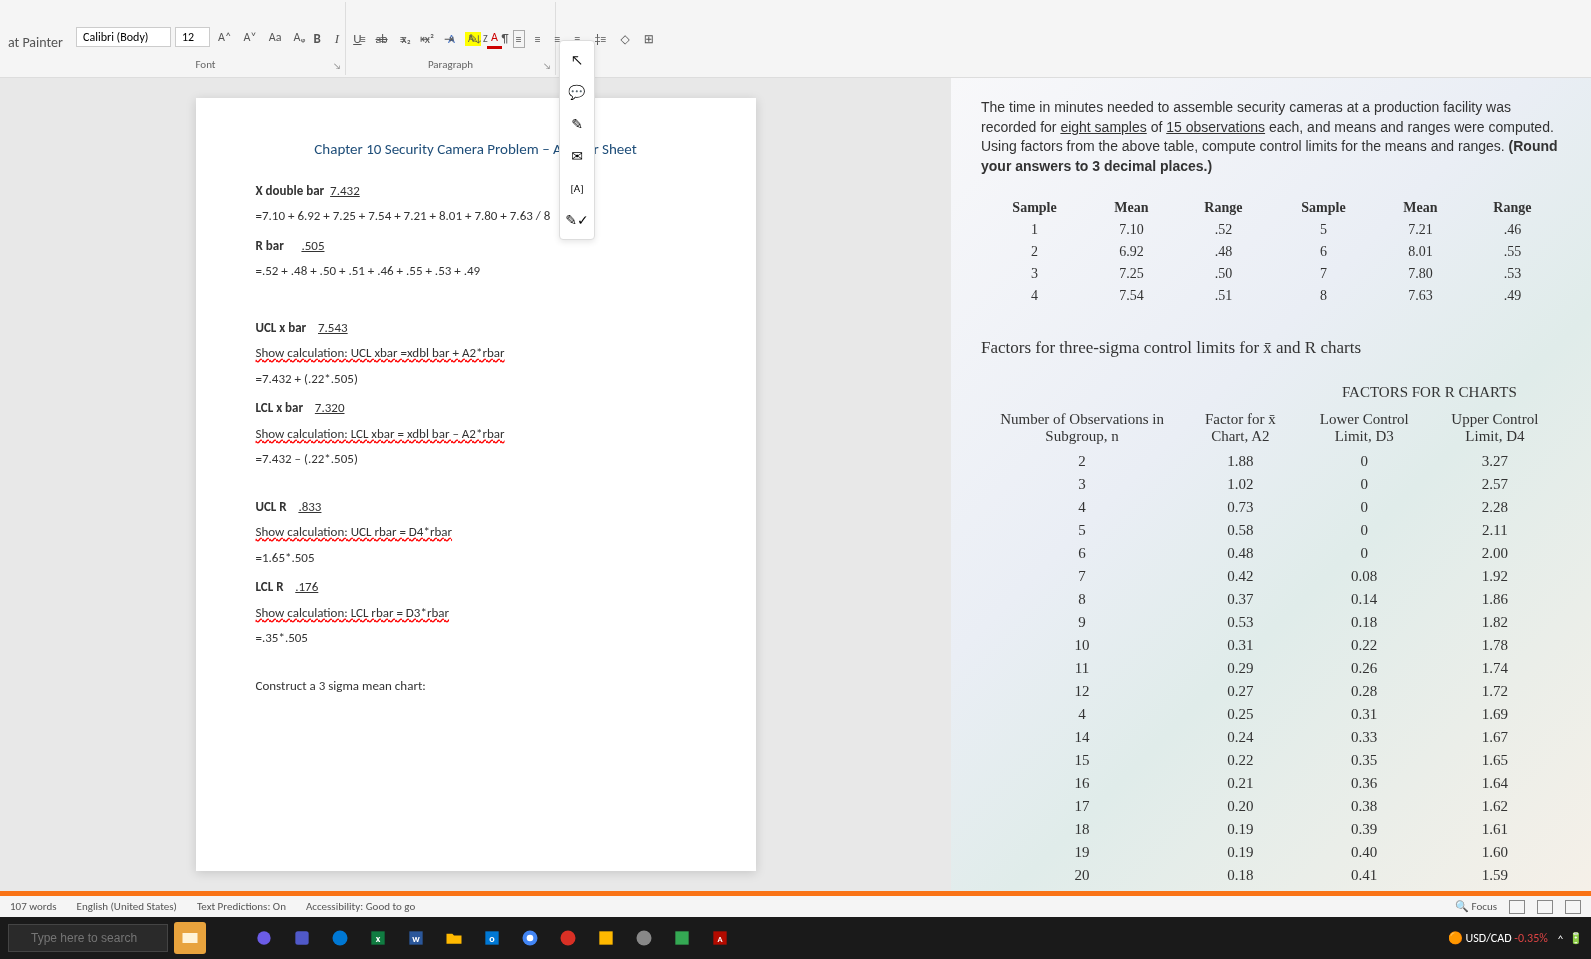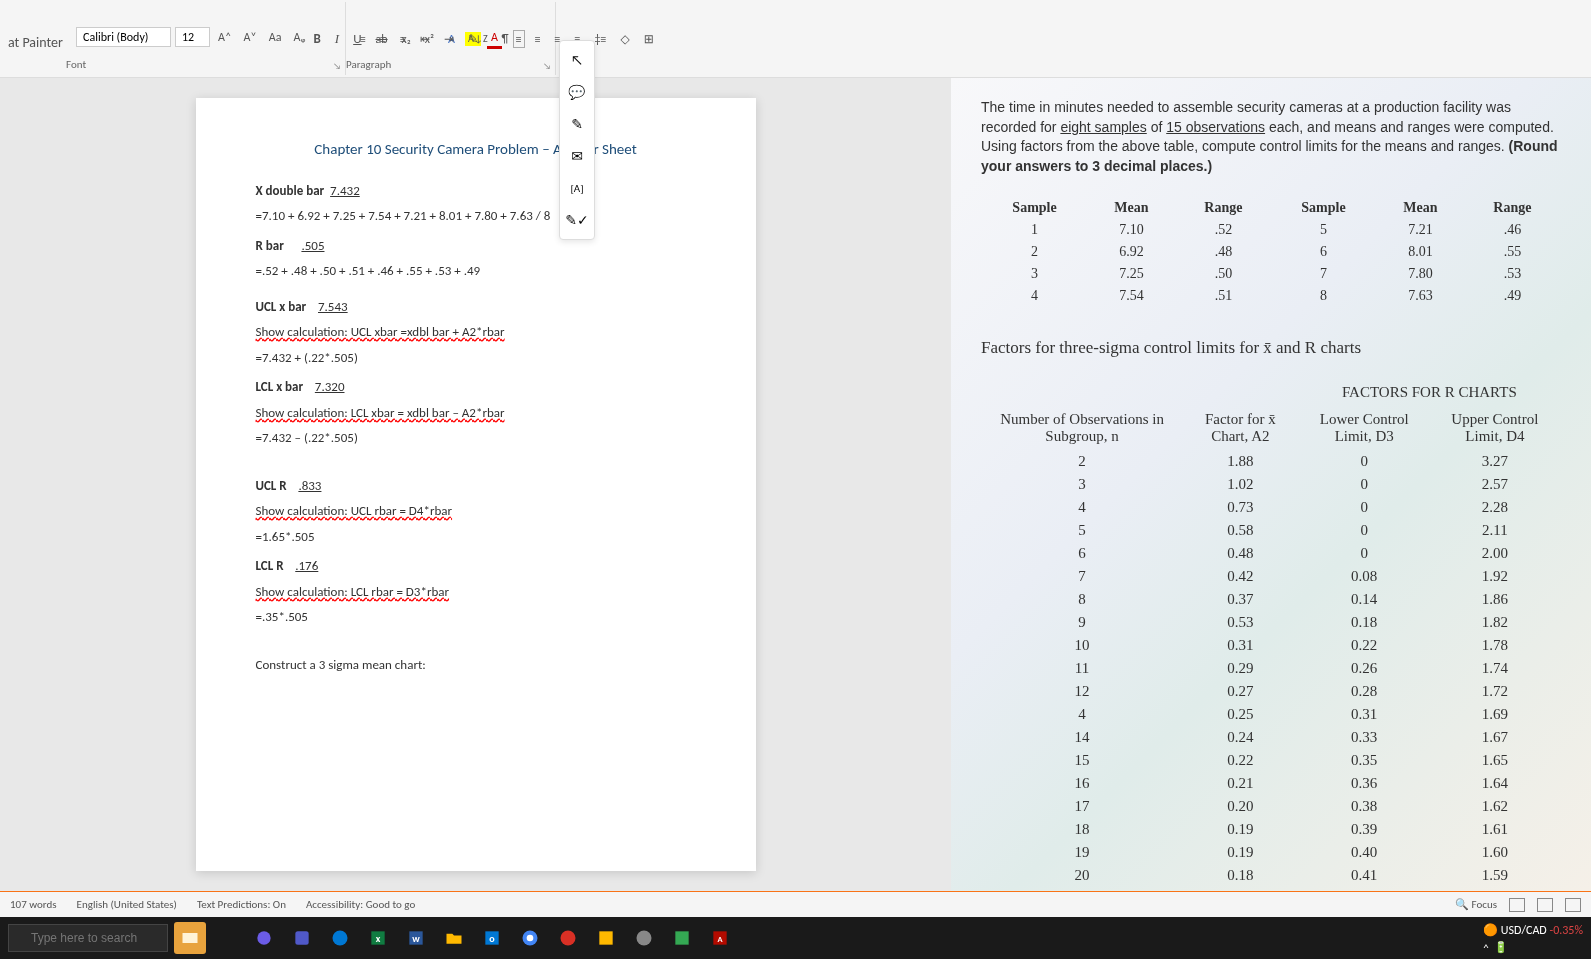--- a/index.html
+++ b/index.html
@@ -2,21 +2,21 @@
 <html><head>
 <meta charset="utf-8">
 <style>
 * { margin: 0; padding: 0; box-sizing: border-box; }
 body { font-family: Calibri, sans-serif; background: #f0f0f0; width: 1591px; height: 959px; overflow: hidden; position: relative; }
 
 
 .ribbon { background: #f5f5f5; border-bottom: 1px solid #ddd; padding: 2px 8px; height: 78px; display: flex; }
 .ribbon-left { width: 58px; font-size: 14px; color: #555; display: flex; align-items: flex-end; padding-bottom: 24px; text-align: right; }
 .ribbon-group { border-right: 1px solid #ddd; padding: 4px 10px; display: flex; flex-direction: row; align-items: center; position: relative; }
-.ribbon-group-label { font-size: 11px; color: #666; position: absolute; bottom: 4px; left: 0; right: 0; }
+.ribbon-group-label { font-size: 11px; color: #666; position: absolute; bottom: 4px; left: 0; right: 0; text-align: center; }
 .font-row1 { display: flex; align-items: center; gap: 4px; margin-bottom: 4px; }
 .font-name { border: 1px solid #ccc; padding: 2px 6px; font-size: 12px; width: 95px; background: #fff; }
 .font-size { border: 1px solid #ccc; padding: 2px 6px; font-size: 12px; width: 35px; background: #fff; }
 .font-btn { font-size: 12px; color: #555; cursor: pointer; padding: 2px 4px; }
 .font-row2 { display: flex; align-items: center; gap: 6px; }
 .font-btn.bold { font-weight: bold; font-size: 13px; }
 .font-btn.italic { font-style: italic; font-family: Georgia; font-size: 13px; }
 .font-btn.underline { text-decoration: underline; font-size: 13px; }
 .para-row { display: flex; align-items: center; gap: 6px; }
 .ribbon-expand { position: absolute; bottom: 4px; right: 4px; font-size: 9px; color: #888; }
@@ -44,30 +44,30 @@
 .sample-table th { font-weight: bold; padding: 2px 10px; text-align: center; }
 .sample-table td { padding: 2px 10px; text-align: center; }
 .factors-heading { font-family: Georgia, serif; font-size: 17px; margin: 20px 0; color: #333; }
 .factors-table { width: 100%; font-size: 15px; }
 .factors-table th { font-weight: normal; padding: 4px 8px; text-align: center; vertical-align: top; }
 .factors-table td { padding: 2px 8px; text-align: center; }
 .rcharts-hdr { font-weight: bold; text-align: center; padding: 6px; }
 .italic { font-style: italic; }
 
 
-.status-bar { height: 26px; background: #f5f5f5; border-top: 1px solid #f97316; display: flex; align-items: center; padding: 0 10px; font-size: 11px; color: #555; gap: 20px; }
+.status-bar { height: 26px; background: #f5f5f5; border-top: 5px solid #f97316; display: flex; align-items: center; padding: 0 10px; font-size: 11px; color: #555; gap: 20px; }
 .status-right { margin-left: auto; display: flex; align-items: center; gap: 12px; }
 .status-icon { width: 16px; height: 14px; border: 1px solid #888; }
 
 
 .taskbar { height: 42px; background: #1a1a1a; display: flex; align-items: center; padding: 0 8px; gap: 6px; color: #fff; font-size: 13px; }
 .search-box { background: #2a2a2a; border: 1px solid #444; padding: 6px 22px; width: 160px; font-size: 12px; color: #3b82f6; }
 .tb-icon { width: 32px; height: 32px; display: flex; align-items: center; justify-content: center; border-radius: 3px; }
 .tb-icon svg { width: 20px; height: 20px; }
-.tb-right { margin-left: auto; display: flex; gap: 4px; font-size: 12px; flex-direction: column; }
+.tb-right { margin-left: auto; display: flex; align-items: center; gap: 10px; font-size: 12px; }
 .currency { color: #fff; }
 .currency-delta { color: #d44; }
 .tray-icons { display: flex; gap: 6px; font-size: 11px; }
 </style>
 </head>
 <body>
 
 <div class="ribbon">
   <div class="ribbon-left">at Painter</div>
 
@@ -132,21 +132,21 @@
   <div class="doc-area">
     <div class="doc-page">
       <div class="doc-title">Chapter 10 Security Camera Problem – Answer Sheet</div>
 
       <div class="doc-line"><span class="label">X double bar</span>&nbsp;&nbsp;<span class="underline-val">7.432</span></div>
       <div class="doc-line">=7.10 + 6.92 + 7.25 + 7.54 + 7.21 + 8.01 + 7.80 + 7.63 / 8</div>
 
       <div class="doc-line" style="margin-top:10px"><span class="label">R bar</span>&nbsp;&nbsp;&nbsp;&nbsp;&nbsp;&nbsp;<span class="underline-val">.505</span></div>
       <div class="doc-line">=.52 + .48 + .50 + .51 + .46 + .55 + .53 + .49</div>
 
-      <div class="doc-line" style="margin-top:16px"><span class="label">UCL x bar</span>&nbsp;&nbsp;&nbsp;&nbsp;<span class="underline-val">7.543</span></div>
+      <div class="doc-line" style="margin-top:37px"><span class="label">UCL x bar</span>&nbsp;&nbsp;&nbsp;&nbsp;<span class="underline-val">7.543</span></div>
       <div class="doc-line"><span class="red-underline">Show calculation:  UCL xbar =xdbl bar + A2*rbar</span></div>
       <div class="doc-line">=7.432 + (.22*.505)</div>
 
       <div class="doc-line" style="margin-top:10px"><span class="label">LCL x bar</span>&nbsp;&nbsp;&nbsp;&nbsp;<span class="underline-val">7.320</span></div>
       <div class="doc-line"><span class="red-underline">Show calculation: LCL xbar = xdbl bar – A2*rbar</span></div>
       <div class="doc-line">=7.432 – (.22*.505)</div>
 
       <div class="doc-line" style="margin-top:28px"><span class="label">UCL R</span>&nbsp;&nbsp;&nbsp;&nbsp;<span class="underline-val">.833</span></div>
       <div class="doc-line"><span class="red-underline">Show calculation: UCL rbar = D4*rbar</span></div>
       <div class="doc-line">=1.65*.505</div>

